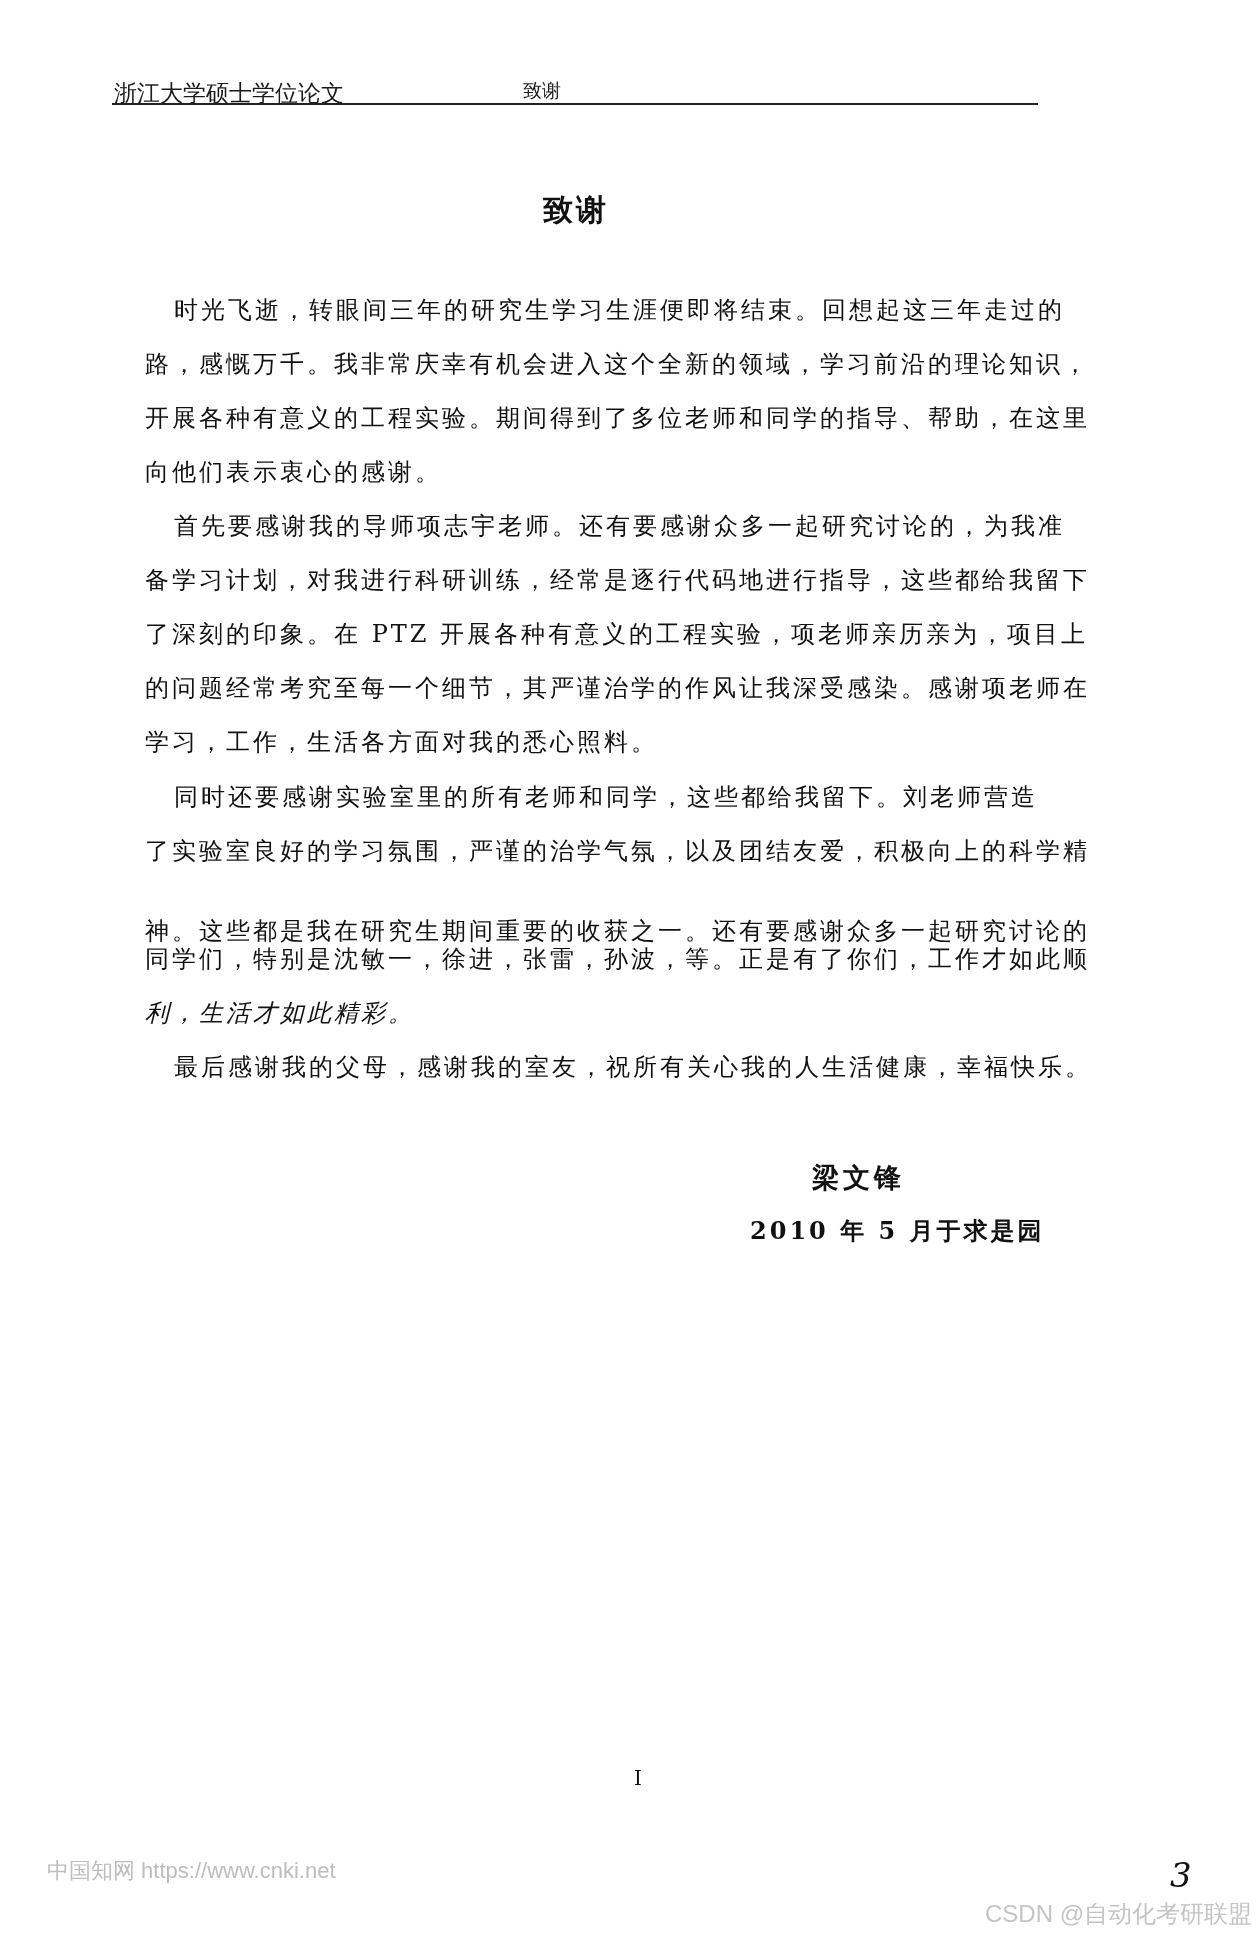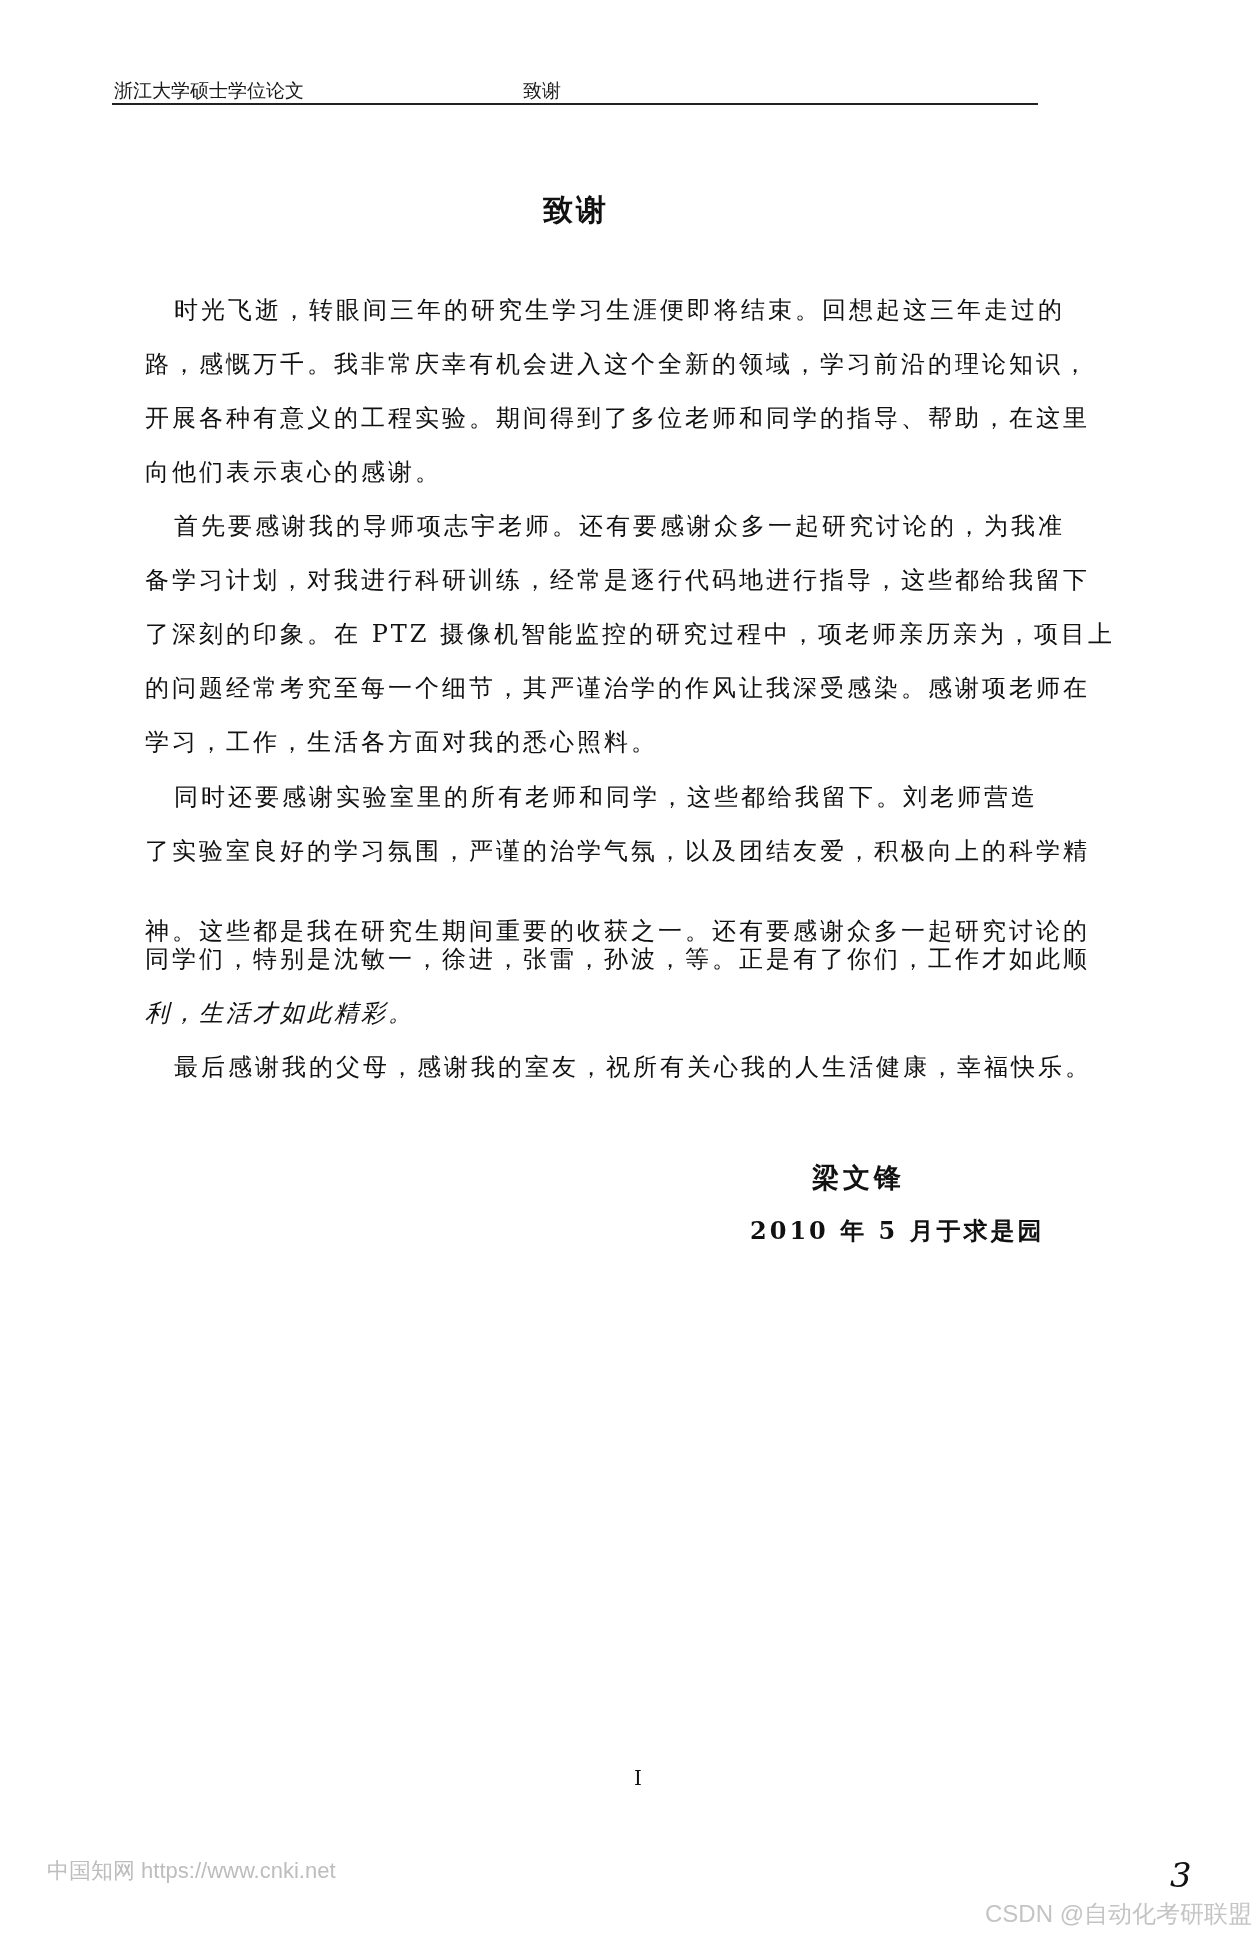--- a/index.html
+++ b/index.html
@@ -1,19 +1,19 @@
 <!DOCTYPE html>
 <html><head>
 <meta charset="utf-8">
 <style>
   html, body { margin:0; padding:0; background:#ffffff; }
   body { width:1258px; height:1937px; position:relative; overflow:hidden;
          font-family:"DejaVu Serif","Liberation Serif",serif; color:#111; }
   .abs { position:absolute; white-space:nowrap; }
-  #running-header-left { left:114px; top:78px; font-size:19px; letter-spacing:0px; color:#1a1a1a; }
+  #running-header-left { left:114px; top:78px; font-size:23px; letter-spacing:0px; color:#1a1a1a; }
   #running-header-right { left:523px; top:78px; font-size:19px; color:#1a1a1a; }
   #header-rule { position:absolute; left:112px; top:103px; width:926px; height:2px; background:#222; }
   #page-title { left:543px; top:190px; font-size:30px; font-weight:bold; letter-spacing:3px; }
   .line { position:absolute; left:145px; width:885px; height:30px; font-size:24px; line-height:30px;
           text-align:justify; text-align-last:justify; white-space:nowrap; letter-spacing:3px; }
   .line.short { text-align-last:left; }
   .line.indent { left:174px; width:856px; }
   #signature-name { left:812px; top:1160px; font-size:27px; font-weight:bold; letter-spacing:4px; }
   #signature-date { left:750px; top:1215px; font-size:24px; font-weight:bold; letter-spacing:3px; }
   #page-number { left:634px; top:1766px; font-size:20px; }
@@ -32,21 +32,21 @@
 
 <div>
 
   <div class="line indent" style="top:295px;">时光飞逝，转眼间三年的研究生学习生涯便即将结束。回想起这三年走过的</div>
   <div class="line" style="top:349px;">路，感慨万千。我非常庆幸有机会进入这个全新的领域，学习前沿的理论知识，</div>
   <div class="line" style="top:403px;">开展各种有意义的工程实验。期间得到了多位老师和同学的指导、帮助，在这里</div>
   <div class="line short" style="top:457px;">向他们表示衷心的感谢。</div>
 
   <div class="line indent" style="top:511px;">首先要感谢我的导师项志宇老师。还有要感谢众多一起研究讨论的，为我准</div>
   <div class="line" style="top:565px;">备学习计划，对我进行科研训练，经常是逐行代码地进行指导，这些都给我留下</div>
-  <div class="line" style="top:619px;">了深刻的印象。在 PTZ 摄像机智能监控的研究过程中，项老师亲历亲为，项目上</div>
+  <div class="line" style="top:619px;">了深刻的印象。在 PTZ 开展各种有意义的工程实验，项老师亲历亲为，项目上</div>
   <div class="line" style="top:673px;">的问题经常考究至每一个细节，其严谨治学的作风让我深受感染。感谢项老师在</div>
   <div class="line short" style="top:727px;">学习，工作，生活各方面对我的悉心照料。</div>
 
   <div class="line indent" style="top:782px;">同时还要感谢实验室里的所有老师和同学，这些都给我留下。刘老师营造</div>
   <div class="line" style="top:836px;">了实验室良好的学习氛围，严谨的治学气氛，以及团结友爱，积极向上的科学精</div>
   <div class="line" style="top:916px;">神。这些都是我在研究生期间重要的收获之一。还有要感谢众多一起研究讨论的</div>
   <div class="line" style="top:944px;">同学们，特别是沈敏一，徐进，张雷，孙波，等。正是有了你们，工作才如此顺</div>
   <div class="line short" style="top:998px;font-style:italic;">利，生活才如此精彩。</div>
 
   <div class="line indent" style="top:1052px;">最后感谢我的父母，感谢我的室友，祝所有关心我的人生活健康，幸福快乐。</div>

